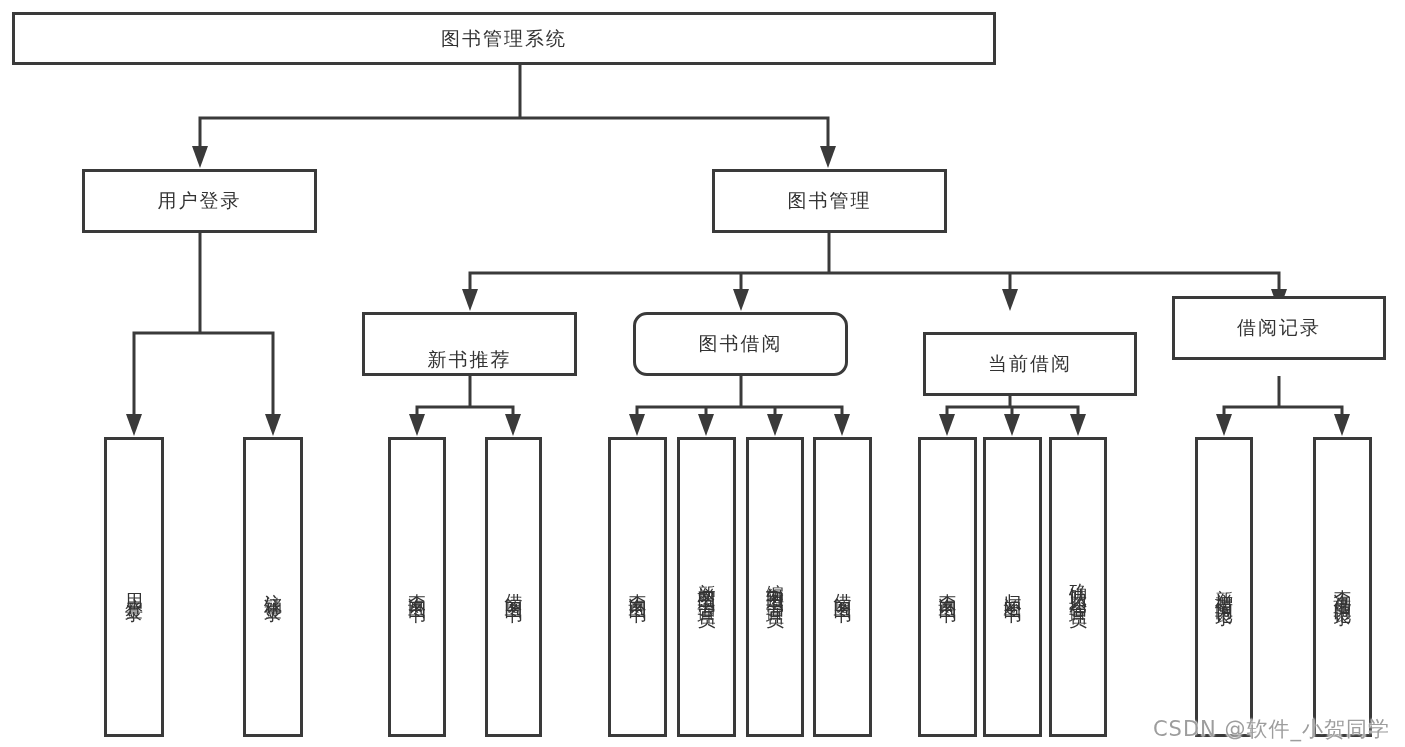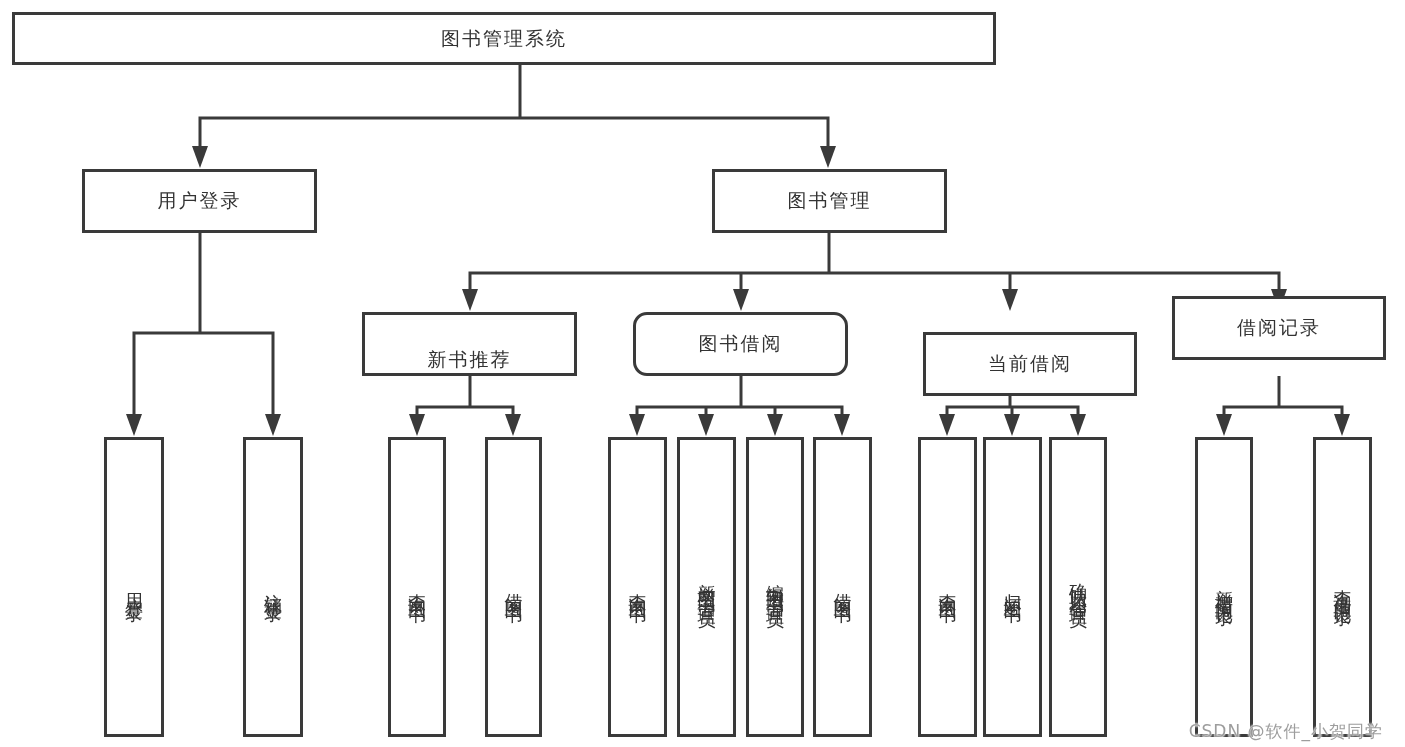--- a/index.html
+++ b/index.html
@@ -18,22 +18,22 @@
   .vbox{
     position:absolute;box-sizing:border-box;background:#ffffff;
     border:3px solid #3a3a3a;z-index:2;top:437px;height:300px;
     display:flex;align-items:center;justify-content:center;
   }
   .vbox .vtext{
     writing-mode:vertical-rl;text-orientation:mixed;
     font-size:18px;color:#333333;letter-spacing:4px;line-height:1;
   }
   .watermark{
-    position:absolute;right:22px;bottom:4px;z-index:5;
-    font-size:17px;color:#9d9d9d;letter-spacing:1px;
+    position:absolute;right:15px;bottom:4px;z-index:5;
+    font-size:21px;color:#9d9d9d;letter-spacing:1px;
     text-shadow:0 0 2px #ffffff,0 0 2px #ffffff,0 0 3px #ffffff;
   }
 </style>
 </head>
 <body>
 
 <div id="canvas">
 
   <svg class="connectors" width="1405" height="747" viewBox="0 0 1405 747">
     <g stroke="#3a3a3a" stroke-width="3" fill="none" stroke-linejoin="miter" stroke-linecap="butt">

